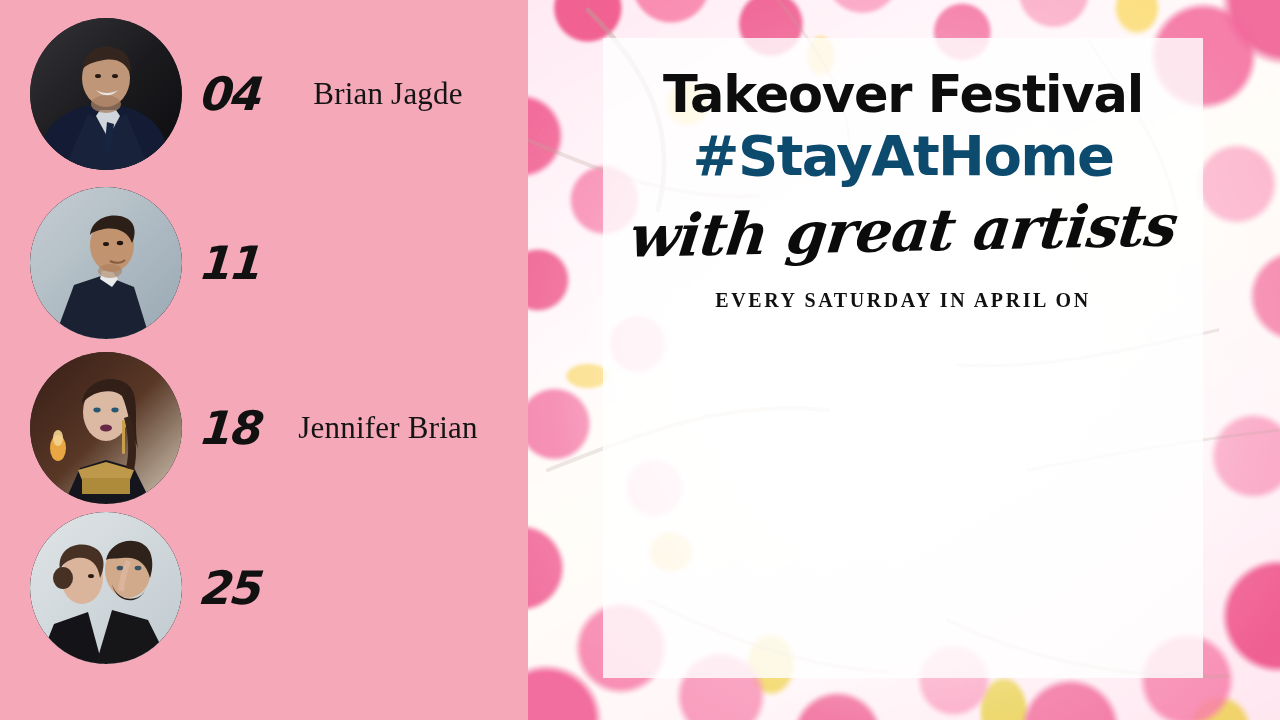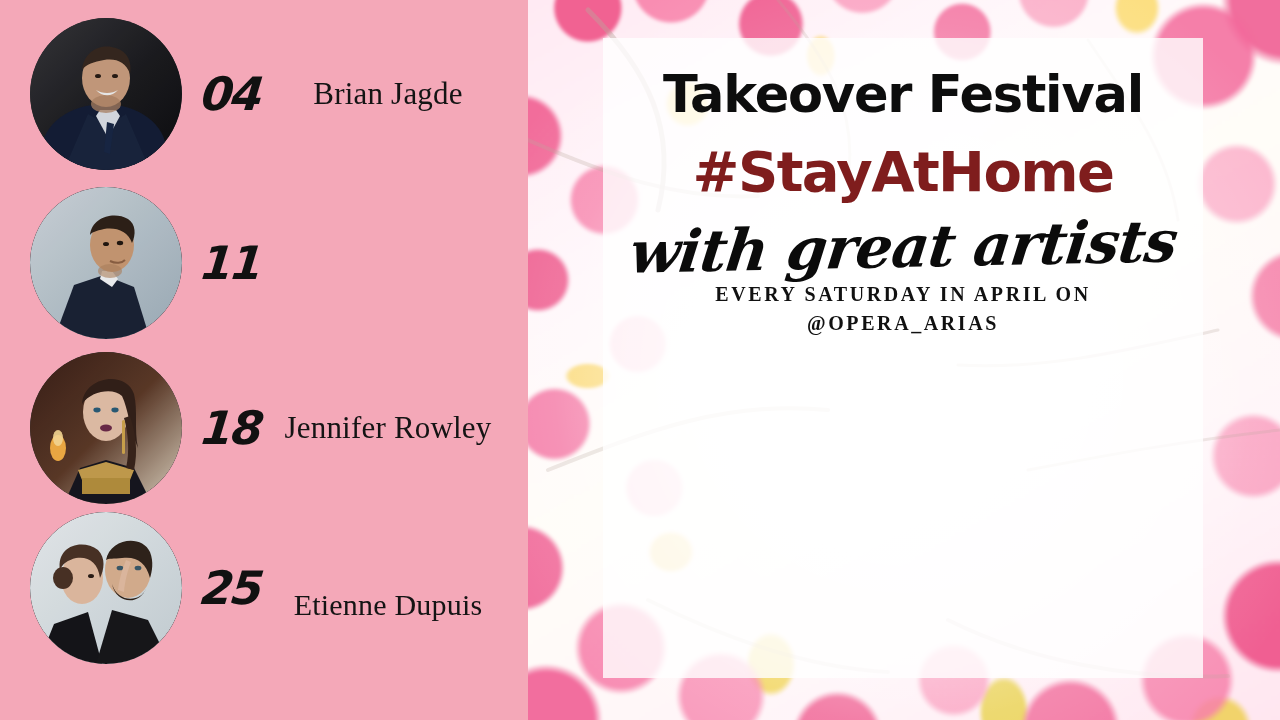--- a/index.html
+++ b/index.html
@@ -136,23 +136,23 @@
     line-height:1.05;
     color:#0d0d0d;
     letter-spacing:-1.2px;
     white-space:nowrap;
   }
   .title-hash{
     font-family:"DejaVu Sans", sans-serif;
     font-weight:bold;
     font-size:56px;
     line-height:1.08;
-    color:#7f1d1d;
+    color:#0c4a6e;
     letter-spacing:-1.6px;
-    margin-top:20px;
+    margin-top:4px;
     white-space:nowrap;
   }
   .title-script{
     font-family:"DejaVu Serif", serif;
     font-style:italic;
     font-weight:bold;
     font-size:58px;
     line-height:1.1;
     color:#0b0b0b;
     margin-top:14px;
@@ -161,20 +161,21 @@
     white-space:nowrap;
   }
   .subline{
     font-family:"Liberation Serif", serif;
     font-weight:bold;
     font-size:20px;
     line-height:1.45;
     letter-spacing:2.6px;
     color:#111111;
     text-align:center;
+    margin-top:22px;
   }
   .subline .l2{display:block;}
 
   .logo-wrap{
     position:relative;
     margin-top:16px;
     width:232px;height:232px;
   }
   .logo-wrap svg{display:block;}
 </style>
@@ -204,21 +205,20 @@
     <div class="card">
       <div class="card-inner">
         <div class="title-main">Takeover Festival</div>
 
         <div class="title-hash">#StayAtHome</div>
 
         <div class="title-script">with great artists</div>
 
         <div class="subline">
           <span>EVERY SATURDAY IN APRIL ON</span>
-          <span class="l2">@OPERA_ARIAS</span>
         </div>
 
       </div>
     </div>
   </div>
 
   <div class="left-panel">
     <div class="lineup">
 
       <div class="artist-row r0">
@@ -311,21 +311,21 @@
               <ellipse cx="67" cy="58" rx="3.6" ry="2.4" fill="#2a5d7a"></ellipse>
               <ellipse cx="85" cy="58" rx="3.6" ry="2.4" fill="#2a5d7a"></ellipse>
               <ellipse cx="76" cy="76" rx="6" ry="3.4" fill="#6d2b4a"></ellipse>
               <rect x="92" y="68" width="3" height="34" rx="1.5" fill="#d2a84e"></rect>
               <rect width="152" height="152" fill="#000" opacity=".05"></rect>
             </g>
           </svg>
         </div>
         <div class="day-num">18</div>
         <div class="artist-name">
-          <span>Jennifer Rowley</span>
+          <span>Jennifer Brian</span>
         </div>
       </div>
 
       <div class="artist-row r3">
         <div class="avatar">
           <svg viewBox="0 0 152 152">
             <defs>
               <clipPath id="c3">
                   <circle cx="76" cy="76" r="76"></circle>
                 </clipPath>
@@ -348,20 +348,19 @@
               <ellipse cx="108" cy="56" rx="3.4" ry="2.3" fill="#3b5a6b"></ellipse>
               <ellipse cx="61" cy="64" rx="3" ry="2" fill="#2b1d16"></ellipse>
               <path d="M88 78 C90 62 94 54 96 48 L101 50 C98 58 95 68 94 80 Z" fill="#e3bda3"></path>
               <rect width="152" height="152" fill="#000" opacity=".04"></rect>
             </g>
           </svg>
         </div>
         <div class="day-num">25</div>
         <div class="artist-name two-line">
           <br>
-          <span>Etienne Dupuis</span>
         </div>
       </div>
 
     </div>
   </div>
 
 </div>
 
 </body></html>

